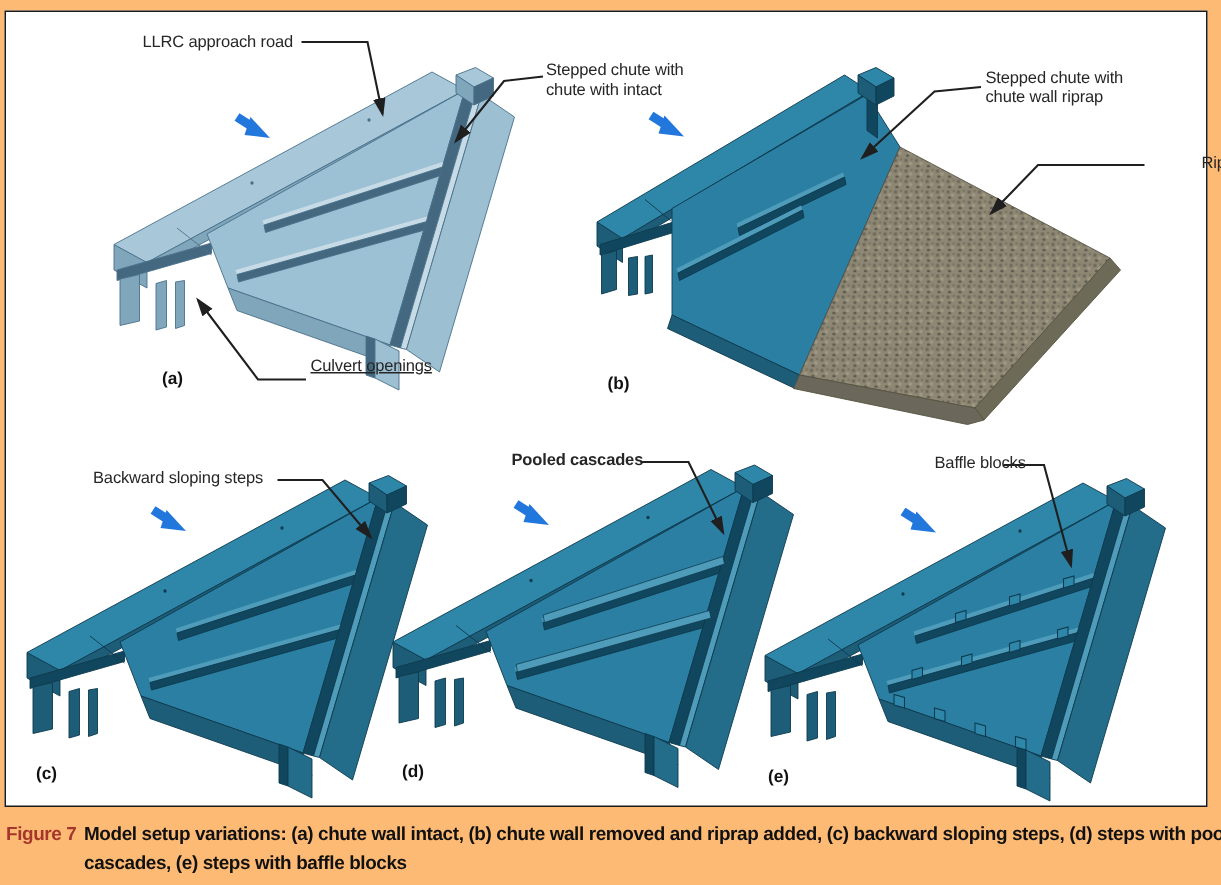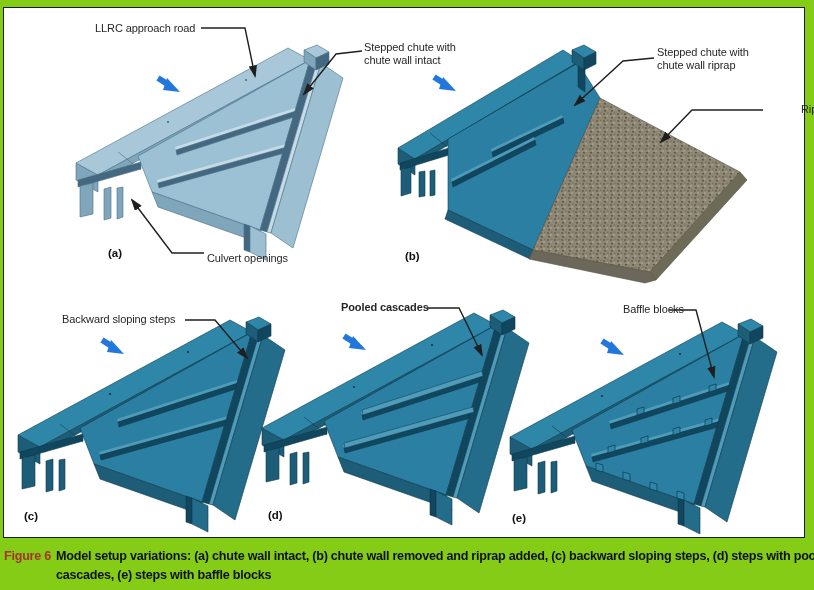--- a/index.html
+++ b/index.html
@@ -1,17 +1,17 @@
 <!DOCTYPE html>
 <html style="--border: #1a1a1a; --label_text: #262626; --caption_red: #a5362c; --arrow_blue: #2277dd; --callout_black: #1f1f1f; --light_top: #a8c8da; --light_top2: #9cc0d4; --light_side: #9dbfd2; --light_mid: #7fa6bb; --light_dark: #44687f; --light_strip: #c6dbe6; --light_stroke: #49708a; --teal_top: #2e86a8; --teal_top2: #2a7fa2; --teal_side: #236c8a; --teal_mid: #1d5d78; --teal_dark: #11475e; --teal_strip: #4e9cba; --teal_stroke: #0d3a4e; --riprap_base: #8d8774; --riprap_dark: #6b675a; --riprap_light: #a29b83; --riprap_side: #6e6a58;"><head>
 <meta charset="utf-8">
 <style>
   html,body{margin:0;padding:0;background:#ffffff;}
   #root{
-    position:relative;width:814px;height:590px;background:#84cc16;overflow:hidden;
+    position:relative;width:814px;height:590px;background:#fdba74;overflow:hidden;
     font-family:"Liberation Sans","DejaVu Sans",sans-serif;
   }
   #frame{
     position:absolute;left:3px;top:7px;width:802px;height:531px;
     border:1.6px solid var(--border,#1a1a1a);box-sizing:border-box;background:#fff;
   }
   svg{position:absolute;left:0;top:0;}
   .lbl{
     position:absolute;font-size:11px;line-height:13px;color:var(--label_text,#262626);
     white-space:nowrap;letter-spacing:-0.1px;
@@ -158,24 +158,24 @@
       <polyline points="185,320 215,320 247,358" marker-end="url(#ah)"></polyline>
       <polyline points="427,308 459,308 482,355" marker-end="url(#ah)"></polyline>
       <polyline points="669,310 696,310 714,377" marker-end="url(#ah)"></polyline>
     </g>
   </svg>
 
   <div class="lbl" style="left:95px;top:22px;">LLRC approach road</div>
 
   <div class="lbl" style="left:364px;top:41px;">
     <div>Stepped chute with</div>
-    <div>chute wall intact</div>
+    <div>chute with intact</div>
   </div>
 
-  <div class="lbl" style="left:207px;top:252px;">Culvert openings</div>
+  <div class="lbl" style="left:207px;top:238px;text-decoration:underline;">Culvert openings</div>
 
   <div class="lbl" style="left:657px;top:46px;">
     <div>Stepped chute with</div>
     <div>chute wall riprap</div>
   </div>
 
   <div class="lbl" style="left:767px;top:103px;padding-left:34px;">Riprap</div>
 
   <div class="lbl" style="left:62px;top:313px;text-align:center;">Backward sloping steps</div>
 
@@ -183,20 +183,20 @@
 
   <div class="lbl" style="left:603px;top:303px;margin-left:20px;">Baffle blocks</div>
 
   <div class="letter" style="left:108px;top:247px;">(a)</div>
   <div class="letter" style="left:405px;top:250px;">(b)</div>
   <div class="letter" style="left:24px;top:510px;">(c)</div>
   <div class="letter" style="left:268px;top:509px;">(d)</div>
   <div class="letter" style="left:512px;top:512px;">(e)</div>
 
   <div id="caption">
-    <span class="cap-label">Figure 6</span>
+    <span class="cap-label">Figure 7</span>
     <span>
       <div class="cap-line">Model setup variations: (a) chute wall intact, (b) chute wall removed and riprap added, (c) backward sloping steps, (d) steps with pooled</div>
       <div class="cap-line">cascades, (e) steps with baffle blocks</div>
     </span>
   </div>
 
 </div>
 
 </body></html>

